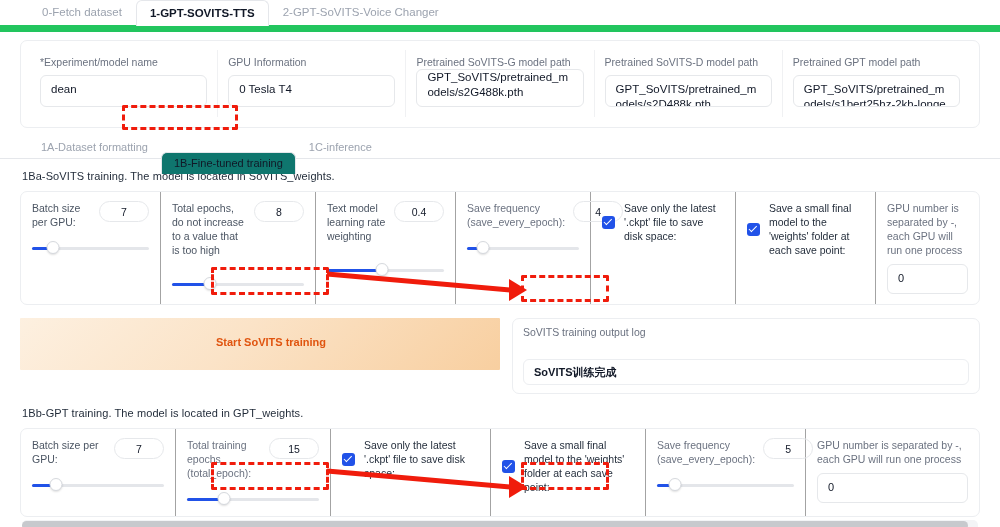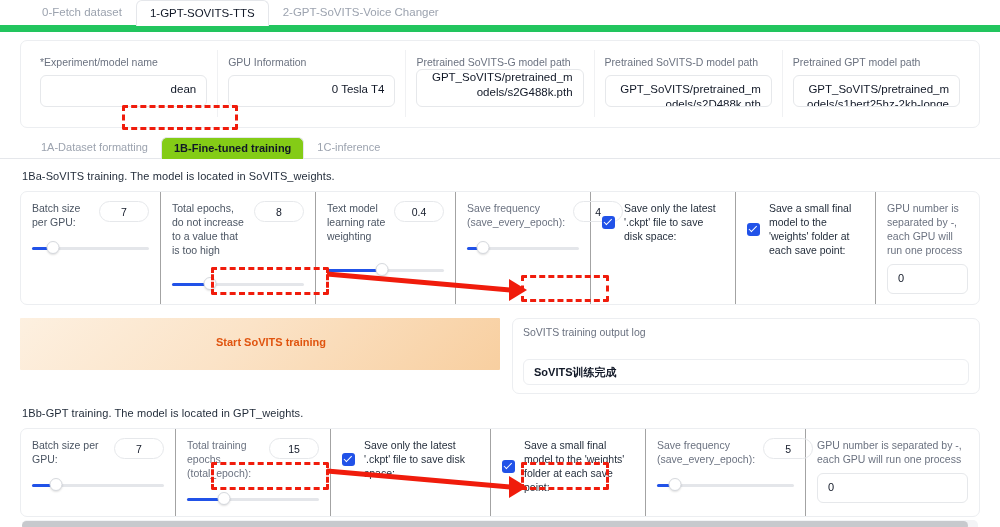--- a/index.html
+++ b/index.html
@@ -25,21 +25,21 @@
     color: #9ca3af;
     padding: 5px 13px 6px 13px;
     border: 1px solid transparent;
     border-bottom: none;
     border-radius: 6px 6px 0 0;
     white-space: nowrap;
     line-height: 14px;
   }
   .tab.active {
     color: #111827;
-    font-weight: normal;
+    font-weight: bold;
     background: #fff;
     border-color: #e5e7eb;
     position: relative;
     top: 1px;
   }
 
   
   .panel {
     margin: 8px 20px 0 20px;
     border: 1px solid #eceef1;
@@ -70,21 +70,20 @@
     border-radius: 6px;
     background: #fff;
     height: 32px;
     padding: 6px 10px;
     font-size: 11.5px;
     color: #111827;
     line-height: 15px;
     overflow: hidden;
     white-space: normal;
     word-break: break-all;
-    text-align: right;
   }
   .textbox.clip-top { padding-top: 0; margin-top: -6px; height: 38px; }
 
   
   .subtabbar {
     display: flex;
     align-items: flex-end;
     padding: 0 28px;
     margin-top: 7px;
     height: 24px;
@@ -93,22 +92,22 @@
   .subtab {
     font-size: 11px;
     color: #9ca3af;
     padding: 4px 12px 5px 12px;
     border: 1px solid transparent;
     border-bottom: none;
     border-radius: 6px 6px 0 0;
     white-space: nowrap;
   }
   .subtab.active {
-    color: #111827; font-weight: bold; background: #84cc16;
-    border-color: #e5e7eb; position: relative; top: 1px;
+    color: #111827; font-weight: normal; background: #0f766e;
+    border-color: #e5e7eb; position: relative; top: 16px;
   }
 
   
   .inner { padding: 7px 20px 0 20px; }
   .sectiontitle {
     font-size: 11px; color: #1f2937; margin: 4px 0 9px 2px;
     letter-spacing: .1px;
   }
 
   .paramcard {

